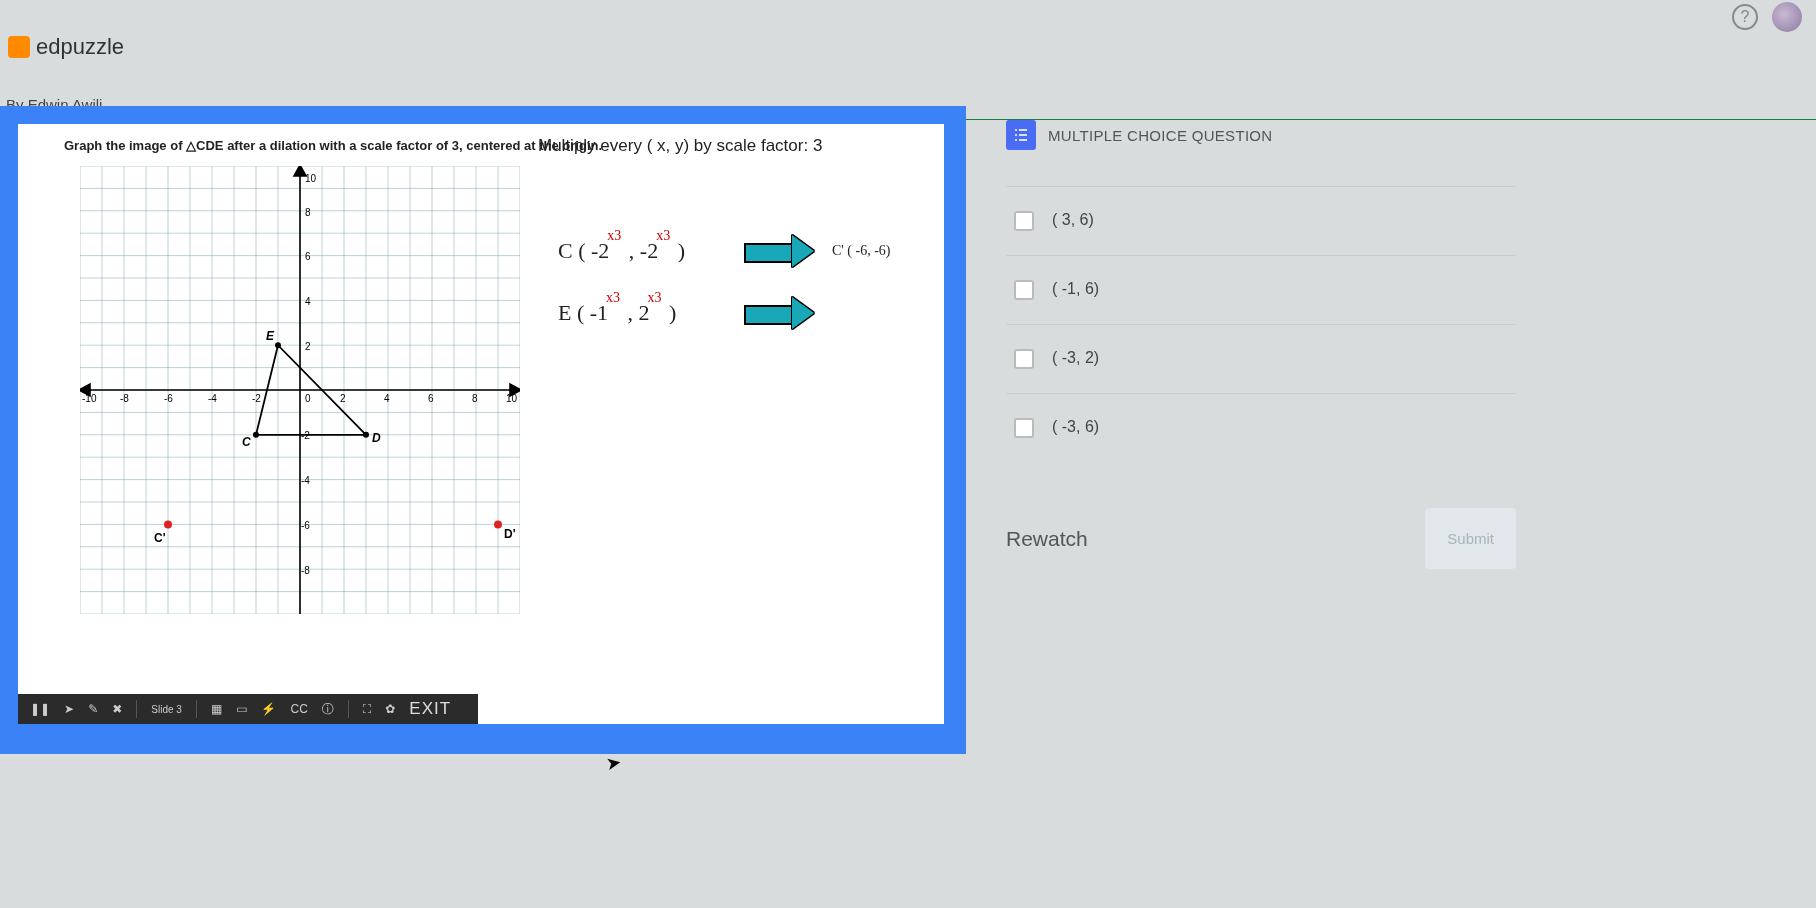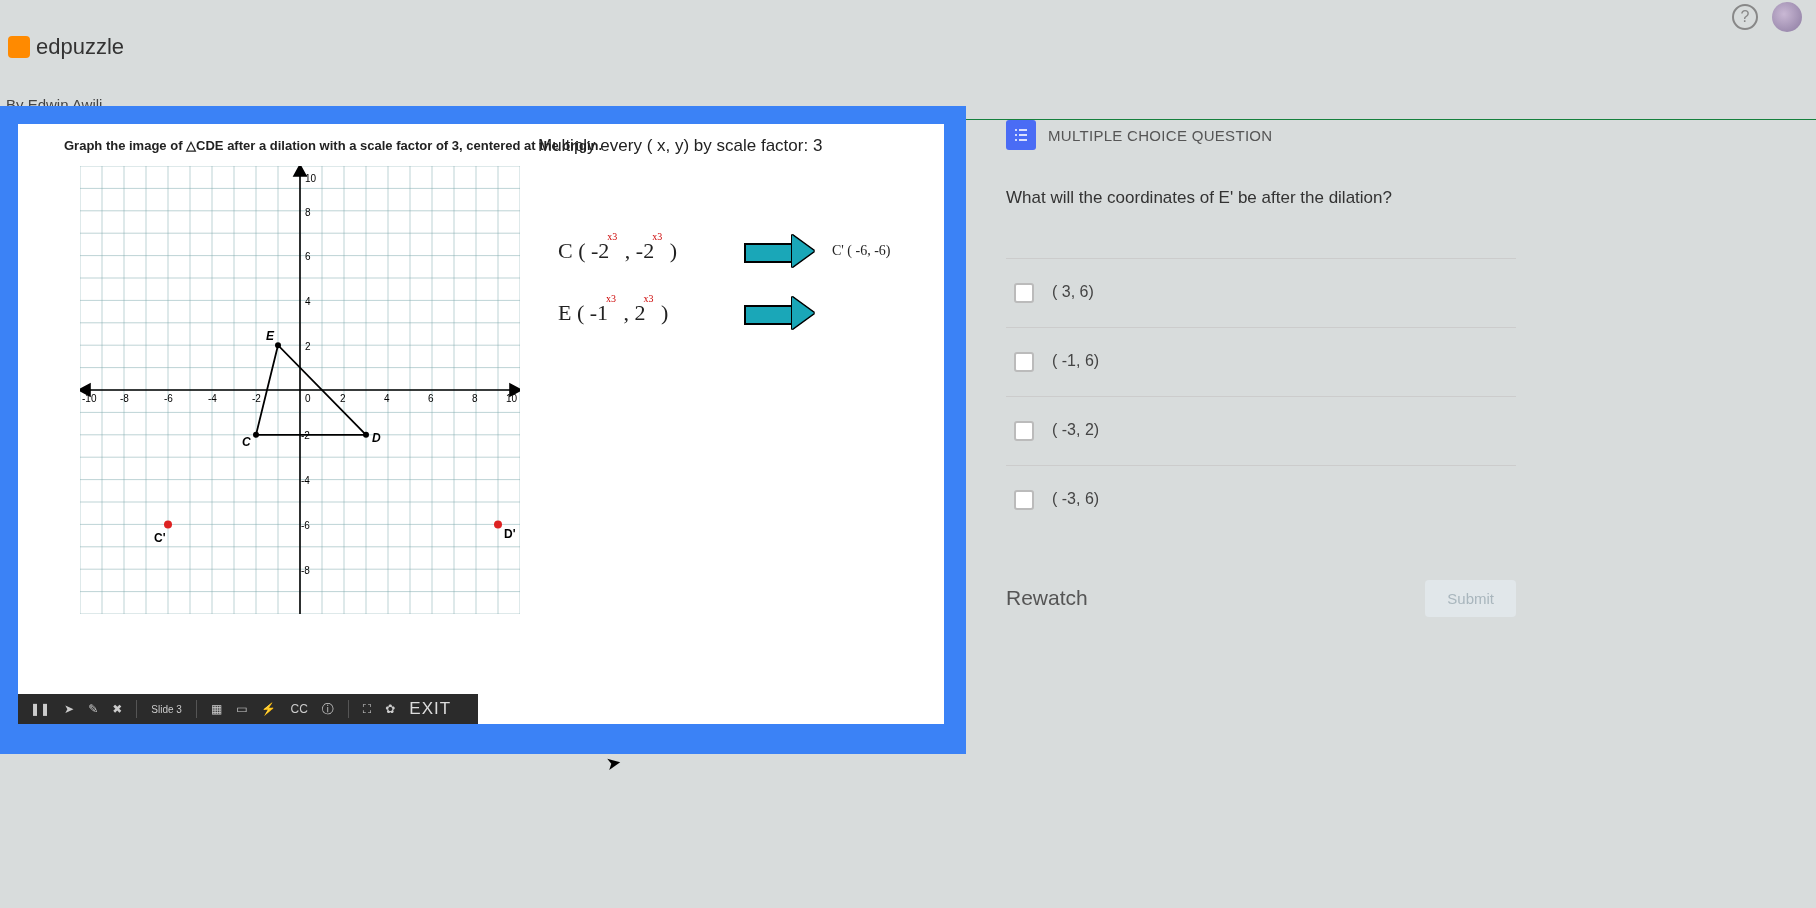--- a/index.html
+++ b/index.html
@@ -92,21 +92,21 @@
   }
   .map-row {
     display: flex;
     align-items: center;
     height: 62px;
     font-size: 22px;
     font-family: "Times New Roman", serif;
     color: #222;
   }
   .map-row .lhs { position: relative; width: 180px; }
-  .map-row sup { font-size: 10px; color: #c00; position: relative; top:-10px; left:-2px;}
+  .map-row sup { font-size: 14px; color: #c00; position: relative; top:-10px; left:-2px;}
   .arrow-shape {
     width: 72px; height: 28px;
     margin: 0 16px 0 6px;
     position: relative;
   }
   .arrow-shape::before {
     content:'';
     position:absolute; left:0; top:6px;
     width:48px; height:16px;
     background:#1aa7b8;
@@ -176,21 +176,21 @@
   }
 
   .qfooter {
     margin-top: 46px;
     display:flex; justify-content:space-between; align-items:center;
   }
   .rewatch { font-size:21px; color:#555; cursor:pointer; }
   .submit-btn {
     font-size:15px; color:#a9b6bd;
     background:#e1e7ea;
-    padding:10px 22px;
+    padding:22px 22px;
     border-radius:4px;
     border:none;
   }
 
   .cursor-arrow {
     position:absolute;
     left: 606px; top: 752px;
     font-size:18px; color:#000;
     transform: rotate(-10deg);
   }
@@ -355,21 +355,20 @@
         <line x1="2" y1="3" x2="4" y2="3"></line>
           <line x1="6" y1="3" x2="14" y2="3"></line>
         <line x1="2" y1="8" x2="4" y2="8"></line>
           <line x1="6" y1="8" x2="14" y2="8"></line>
         <line x1="2" y1="13" x2="4" y2="13"></line>
           <line x1="6" y1="13" x2="14" y2="13"></line>
       </svg>
     </div>
     <div class="qpanel-title">MULTIPLE CHOICE QUESTION</div>
   </div>
-  <div class="qtext">What will the coordinates of E' be after the dilation?</div>
 
   <div class="option">
     <div class="checkbox"></div>
     <span>( 3, 6)</span>
   </div>
   <div class="option">
     <div class="checkbox"></div>
     <span>( -1, 6)</span>
   </div>
   <div class="option">

